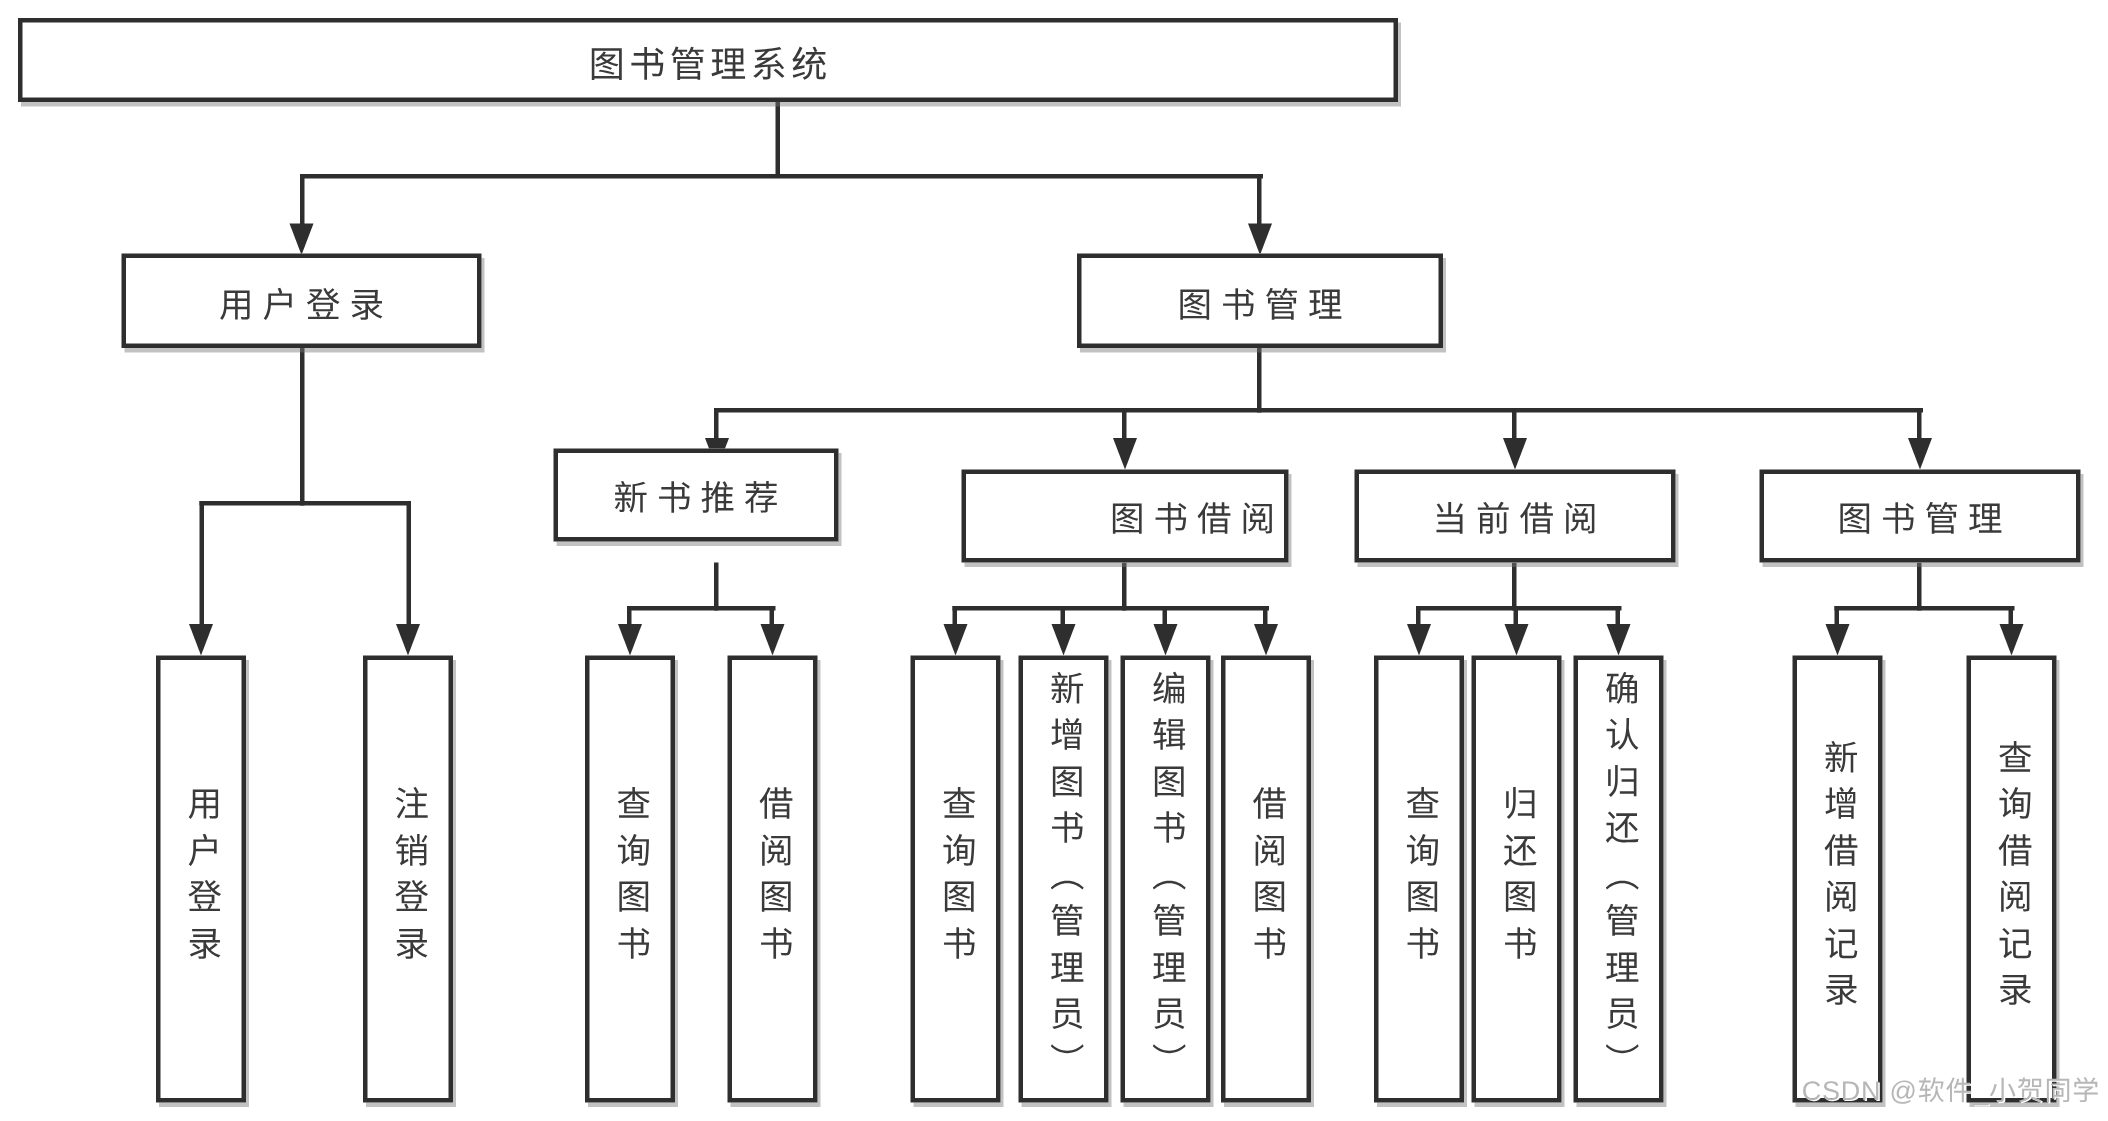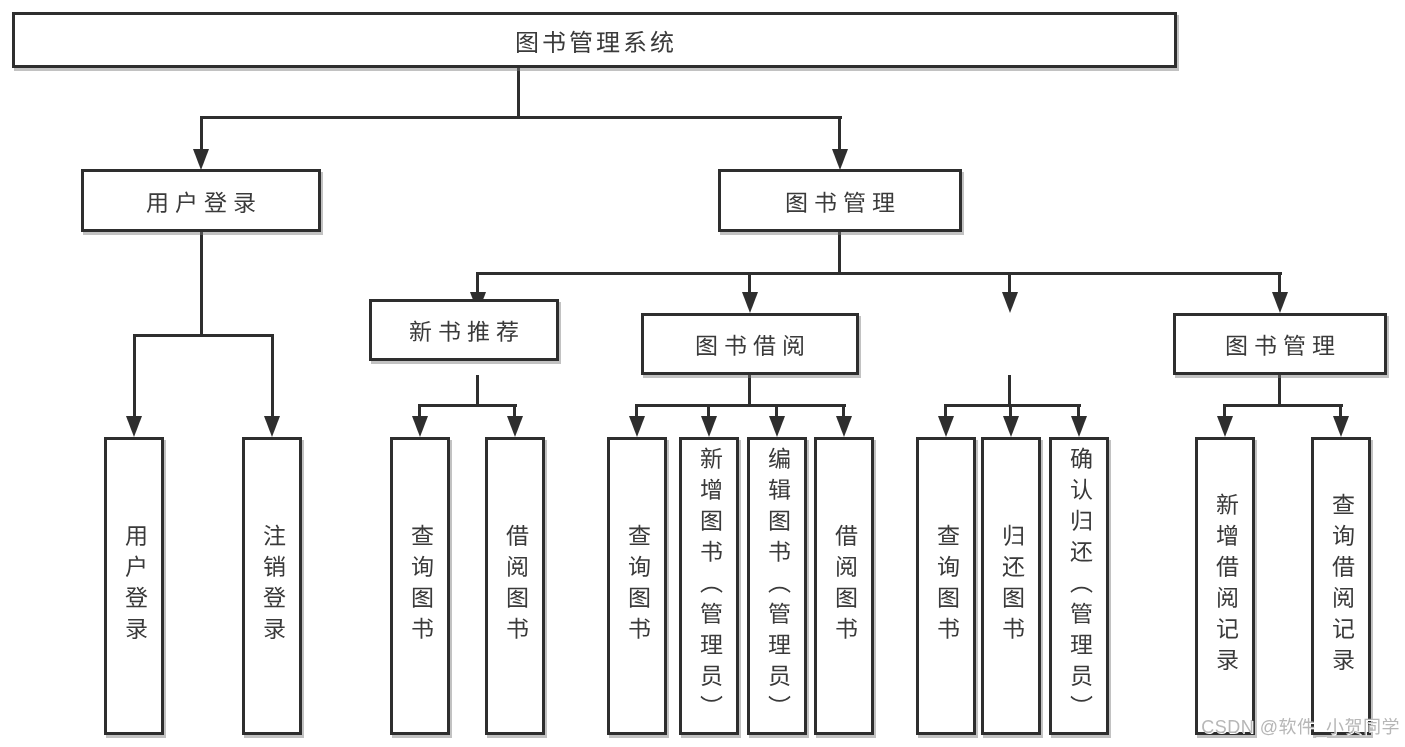--- a/index.html
+++ b/index.html
@@ -122,36 +122,39 @@
   <div class="vline" style="left:1077px; top:404px; height:14px;"></div>
   <div class="arrow" style="left:1071px; top:416px;"></div>
 
   <div class="vline" style="left:1278px; top:375px; height:32px;"></div>
   <div class="hline" style="left:1223px; top:404px; width:120px;"></div>
   <div class="vline" style="left:1223px; top:404px; height:14px;"></div>
   <div class="arrow" style="left:1217px; top:416px;"></div>
   <div class="vline" style="left:1339px; top:404px; height:14px;"></div>
   <div class="arrow" style="left:1333px; top:416px;"></div>
 
-  <div class="box root" style="left:12px; top:12px; width:1165px; height:56px;">
+  <div class="box root" style="left:12px; top:12px; width:920px; height:56px;">
     <span class="hlabel">图书管理系统</span>
   </div>
 
   <div class="box" style="left:81px; top:169px; width:240px; height:63px;">
     <span class="hlabel">用户登录</span>
   </div>
   <div class="box" style="left:718px; top:169px; width:244px; height:63px;text-align:center;">
     <span class="hlabel">图书管理</span>
   </div>
 
   <div class="box" style="left:369px; top:299px; width:190px; height:62px;">
     <span class="hlabel">新书推荐</span>
   </div>
-  <div class="box" style="left:641px; top:313px; width:218px; height:62px;">
+  <div class="box" style="left:641px; top:313px; width:218px; height:62px;justify-content:flex-end;">
     <span class="hlabel">图书借阅</span>
+  </div>
+  <div class="box" style="left:903px; top:313px; width:214px; height:62px;">
+    <span class="hlabel">当前借阅</span>
   </div>
   <div class="box" style="left:1173px; top:313px; width:214px; height:62px;">
     <span class="hlabel">图书管理</span>
   </div>
 
   <div class="box leaf" style="left:104px;">
     <span class="vlabel">用户登录</span>
   </div>
   <div class="box leaf" style="left:242px;">
     <span class="vlabel">注销登录</span>

